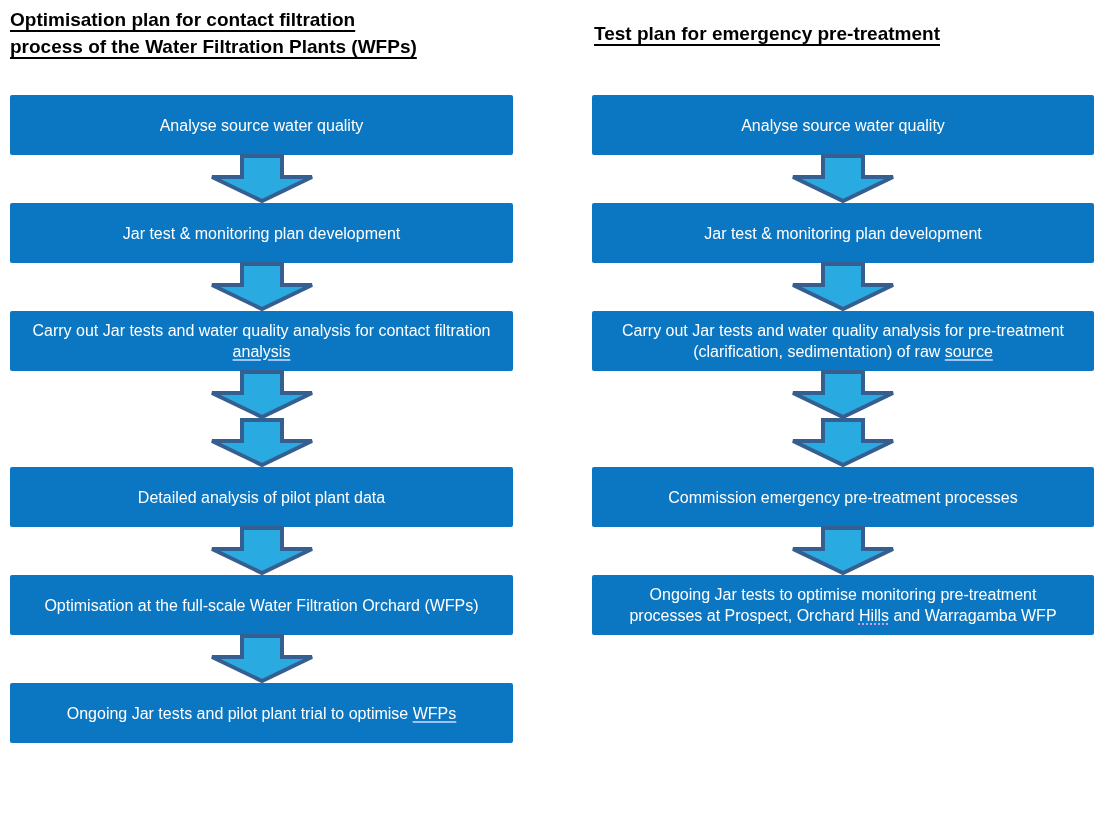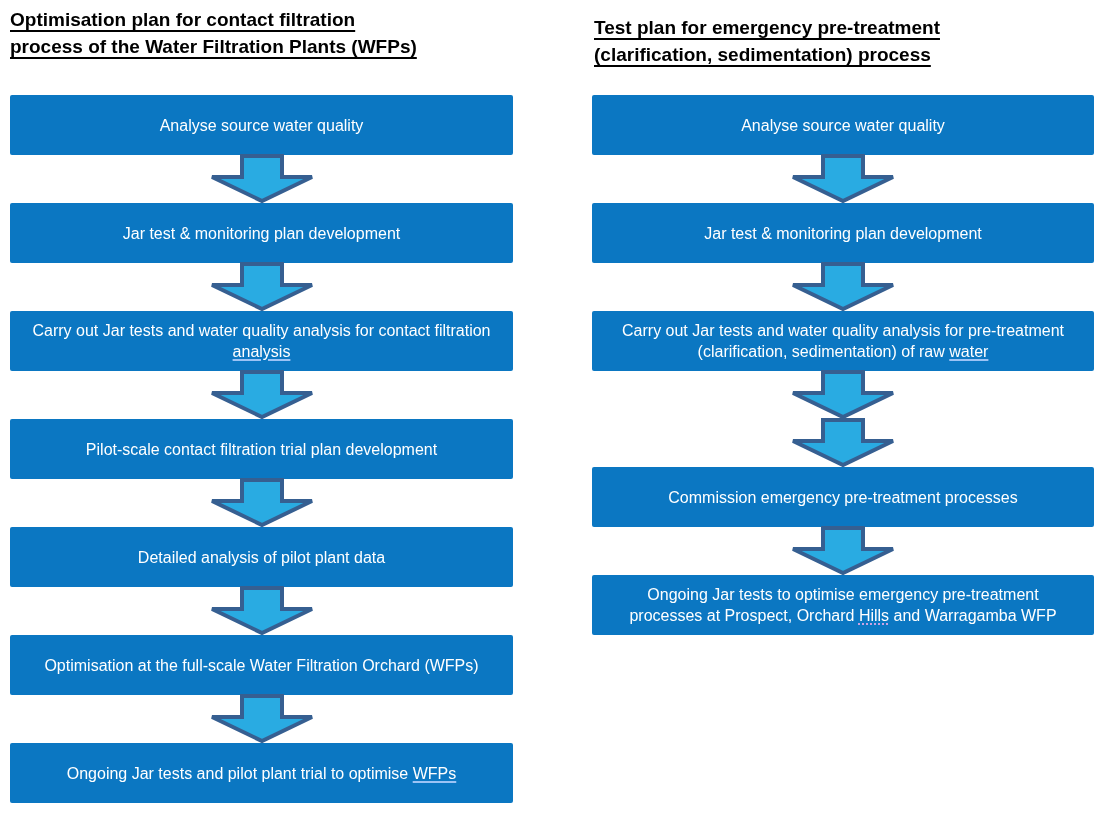--- a/index.html
+++ b/index.html
@@ -21,21 +21,21 @@
 
   .column-title {
     height: 95px;
     box-sizing: border-box;
     font-weight: bold;
     font-size: 19px;
     line-height: 27px;
     color: var(--title-color, #000);
   }
   .col-left  .column-title { padding-top: 6px; }
-  .col-right .column-title { padding-top: 14px; padding-left: 2px; }
+  .col-right .column-title { padding-top: 20px; padding-left: 2px; }
   .title-line {
     width: max-content;
     max-width: 100%;
     text-decoration: underline;
     text-decoration-thickness: 2px;
     text-underline-offset: 4px;
   }
 
   .step-box {
     background: var(--box-fill, #0b77c2);
@@ -100,23 +100,20 @@
           </svg>
         </div>
         <div class="step-box">
           <div class="step-text"><span class="seg">Carry out Jar tests and water quality analysis for contact filtration </span><span class="seg seg-solid">analysis</span></div>
         </div>
         <div class="arrow-gap">
           <svg class="down-arrow" width="108" height="48" viewBox="0 0 108 48">
             <polygon points="34,1 74,1 74,22 104,22 54,46 4,22 34,22" fill="#29abe2" stroke="#365f91" stroke-width="4"></polygon>
           </svg>
         </div>
-        <div class="step-box">
-          <div class="step-text"><span class="seg">Pilot-scale contact filtration trial plan development</span></div>
-        </div>
         <div class="arrow-gap">
           <svg class="down-arrow" width="108" height="48" viewBox="0 0 108 48">
             <polygon points="34,1 74,1 74,22 104,22 54,46 4,22 34,22" fill="#29abe2" stroke="#365f91" stroke-width="4"></polygon>
           </svg>
         </div>
         <div class="step-box">
           <div class="step-text"><span class="seg">Detailed analysis of pilot plant data</span></div>
         </div>
         <div class="arrow-gap">
           <svg class="down-arrow" width="108" height="48" viewBox="0 0 108 48">
@@ -132,58 +129,57 @@
           </svg>
         </div>
         <div class="step-box">
           <div class="step-text"><span class="seg">Ongoing Jar tests and pilot plant trial to optimise </span><span class="seg seg-solid">WFPs</span></div>
         </div>
       </div>
   </div>
   <div class="flow-column col-right">
     <div class="column-title">
         <div class="title-line">Test plan for emergency pre-treatment</div>
-        <div class="title-line">(clarification, sedimentation) process</div>
       </div>
     <div class="steps">
         <div class="step-box">
           <div class="step-text"><span class="seg">Analyse source water quality</span></div>
         </div>
         <div class="arrow-gap">
           <svg class="down-arrow" width="108" height="48" viewBox="0 0 108 48">
             <polygon points="34,1 74,1 74,22 104,22 54,46 4,22 34,22" fill="#29abe2" stroke="#365f91" stroke-width="4"></polygon>
           </svg>
         </div>
         <div class="step-box">
           <div class="step-text"><span class="seg">Jar test &amp; monitoring plan development</span></div>
         </div>
         <div class="arrow-gap">
           <svg class="down-arrow" width="108" height="48" viewBox="0 0 108 48">
             <polygon points="34,1 74,1 74,22 104,22 54,46 4,22 34,22" fill="#29abe2" stroke="#365f91" stroke-width="4"></polygon>
           </svg>
         </div>
         <div class="step-box">
-          <div class="step-text"><span class="seg">Carry out Jar tests and water quality analysis for pre-treatment (clarification, sedimentation) of raw </span><span class="seg seg-solid">water</span></div>
+          <div class="step-text"><span class="seg">Carry out Jar tests and water quality analysis for pre-treatment (clarification, sedimentation) of raw </span><span class="seg seg-solid">source</span></div>
         </div>
         <div class="arrow-gap">
           <svg class="down-arrow" width="108" height="48" viewBox="0 0 108 48">
             <polygon points="34,1 74,1 74,22 104,22 54,46 4,22 34,22" fill="#29abe2" stroke="#365f91" stroke-width="4"></polygon>
           </svg>
         </div>
         <div class="arrow-gap">
           <svg class="down-arrow" width="108" height="48" viewBox="0 0 108 48">
             <polygon points="34,1 74,1 74,22 104,22 54,46 4,22 34,22" fill="#29abe2" stroke="#365f91" stroke-width="4"></polygon>
           </svg>
         </div>
         <div class="step-box">
           <div class="step-text"><span class="seg">Commission emergency pre-treatment processes</span></div>
         </div>
         <div class="arrow-gap">
           <svg class="down-arrow" width="108" height="48" viewBox="0 0 108 48">
             <polygon points="34,1 74,1 74,22 104,22 54,46 4,22 34,22" fill="#29abe2" stroke="#365f91" stroke-width="4"></polygon>
           </svg>
         </div>
         <div class="step-box">
-          <div class="step-text"><span class="seg">Ongoing Jar tests to optimise emergency pre-treatment processes at Prospect, Orchard </span><span class="seg seg-dotted">Hills</span><span class="seg"> and Warragamba WFP</span></div>
+          <div class="step-text"><span class="seg">Ongoing Jar tests to optimise monitoring pre-treatment processes at Prospect, Orchard </span><span class="seg seg-dotted">Hills</span><span class="seg"> and Warragamba WFP</span></div>
         </div>
       </div>
   </div>
 </div>
 
 </body></html>

